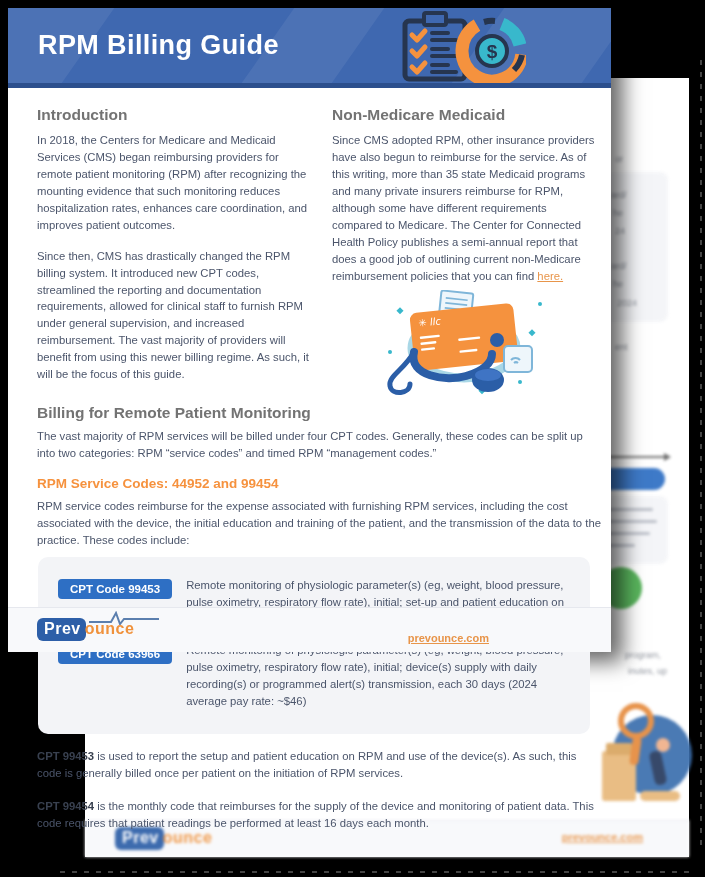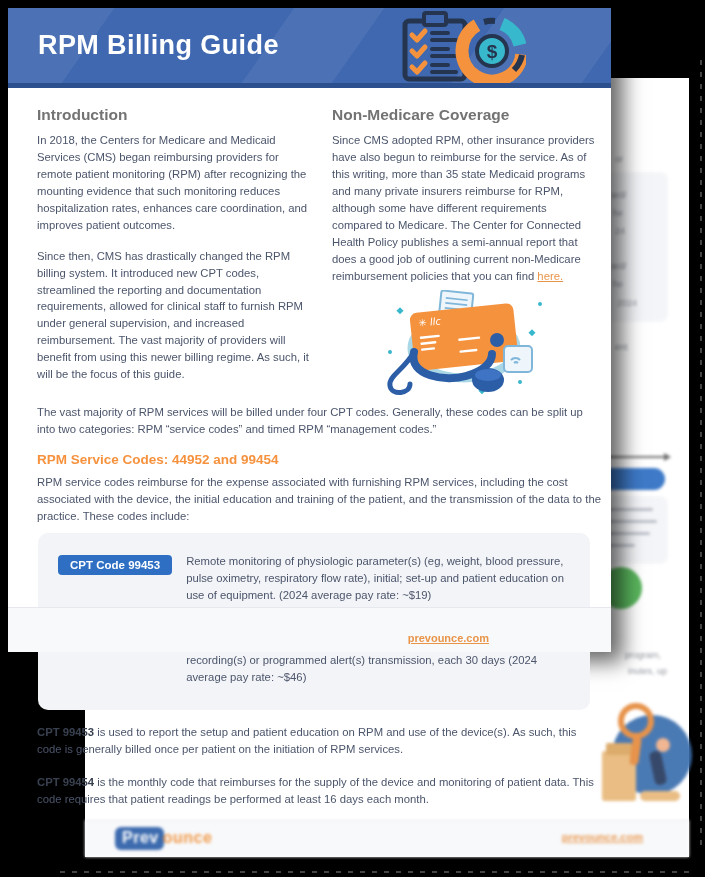--- a/index.html
+++ b/index.html
@@ -164,21 +164,21 @@
     <div class="p1-header-dark"></div>
 
     <div class="p1-body">
       <div class="cols">
         <div class="col-l">
           <h2 class="sec">Introduction</h2>
           <p class="body">In 2018, the Centers for Medicare and Medicaid Services (CMS) began reimbursing providers for remote patient monitoring (RPM) after recognizing the mounting evidence that such monitoring reduces hospitalization rates, enhances care coordination, and improves patient outcomes.</p>
           <p class="body">Since then, CMS has drastically changed the RPM billing system. It introduced new CPT codes, streamlined the reporting and documentation requirements, allowed for clinical staff to furnish RPM under general supervision, and increased reimbursement. The vast majority of providers will benefit from using this newer billing regime. As such, it will be the focus of this guide.</p>
         </div>
         <div class="col-r">
-          <h2 class="sec">Non-Medicare Coverage</h2>
+          <h2 class="sec">Non-Medicare Medicaid</h2>
           <p class="body" style="margin-bottom:6px;"><span>Since CMS adopted RPM, other insurance providers have also begun to reimburse for the service. As of this writing, more than 35 state Medicaid programs and many private insurers reimburse for RPM, although some have different requirements compared to Medicare. The Center for Connected Health Policy publishes a semi-annual report that does a good job of outlining current non-Medicare reimbursement policies that you can find </span><a class="doclink" href="#">here.</a></p>
 
           <div class="illu-wrap">
             <svg width="168" height="106" viewBox="0 0 168 106">
 
               <g fill="#38b8cc">
                 <rect x="18" y="18" width="5" height="5" transform="rotate(45 20 20)"></rect>
                 <rect x="150" y="40" width="5" height="5" transform="rotate(45 152 42)"></rect>
                 <rect x="100" y="98" width="5" height="5" transform="rotate(45 102 100)"></rect>
                 <circle cx="10" cy="62" r="2"></circle>
@@ -212,20 +212,21 @@
               <circle cx="117" cy="50" r="7" fill="#2b5ea7"></circle>
 
               <rect x="124" y="56" width="28" height="26" rx="4" fill="#eef6fb" stroke="#7fb6d9" stroke-width="2"></rect>
               <path d="M 131 70 a6 6 0 0 1 9 0 M 134 73 a3 3 0 0 1 4 0" stroke="#7fb6d9" stroke-width="2" fill="none"></path>
             </svg>
           </div>
         </div>
       </div>
 
       <div class="full">
+        <h2 class="sec" style="margin-bottom:6px;">Billing for Remote Patient Monitoring</h2>
         <p class="body" style="margin-bottom:10px;width:565px;">The vast majority of RPM services will be billed under four CPT codes. Generally, these codes can be split up into two categories: RPM “service codes” and timed RPM “management codes.”</p>
 
         <h3 class="sub">RPM Service Codes: 44952 and 99454</h3>
         <p class="body" style="margin-bottom:8px;width:565px;">RPM service codes reimburse for the expense associated with furnishing RPM services, including the cost associated with the device, the initial education and training of the patient, and the transmission of the data to the practice. These codes include:</p>
 
         <div class="codes-box">
           <div class="code-row">
             <span class="code-pill">CPT Code 99453</span>
             <span class="code-desc">Remote monitoring of physiologic parameter(s) (eg, weight, blood pressure, pulse oximetry, respiratory flow rate), initial; set-up and patient education on use of equipment. (2024 average pay rate: ~$19)</span>
           </div>
@@ -234,19 +235,25 @@
             <span class="code-desc">Remote monitoring of physiologic parameter(s) (eg, weight, blood pressure, pulse oximetry, respiratory flow rate), initial; device(s) supply with daily recording(s) or programmed alert(s) transmission, each 30 days (2024 average pay rate: ~$46)</span>
           </div>
         </div>
 
         <p class="note"><b>CPT 99453</b><span> is used to report the setup and patient education on RPM and use of the device(s). As such, this code is generally billed once per patient on the initiation of RPM services.</span></p>
         <p class="note"><b>CPT 99454</b><span> is the monthly code that reimburses for the supply of the device and monitoring of patient data. This code requires that patient readings be performed at least 16 days each month.</span></p>
       </div>
     </div>
 
     <div class="p1-footer">
+      <div class="logo">
+        <span class="logo-box">Prev</span><span class="logo-ounce">ounce</span>
+        <svg class="logo-beat" width="72" height="14" viewBox="0 0 72 14">
+          <polyline points="0,11 22,11 27,2 31,13 35,8 70,8" fill="none" stroke="#5b7fae" stroke-width="2"></polyline>
+        </svg>
+      </div>
       <a class="footer-link" href="#">prevounce.com</a>
     </div>
   </div>
 
   <div class="edge-r"></div>
   <div class="edge-b"></div>
 </div>
 
 </body></html>

